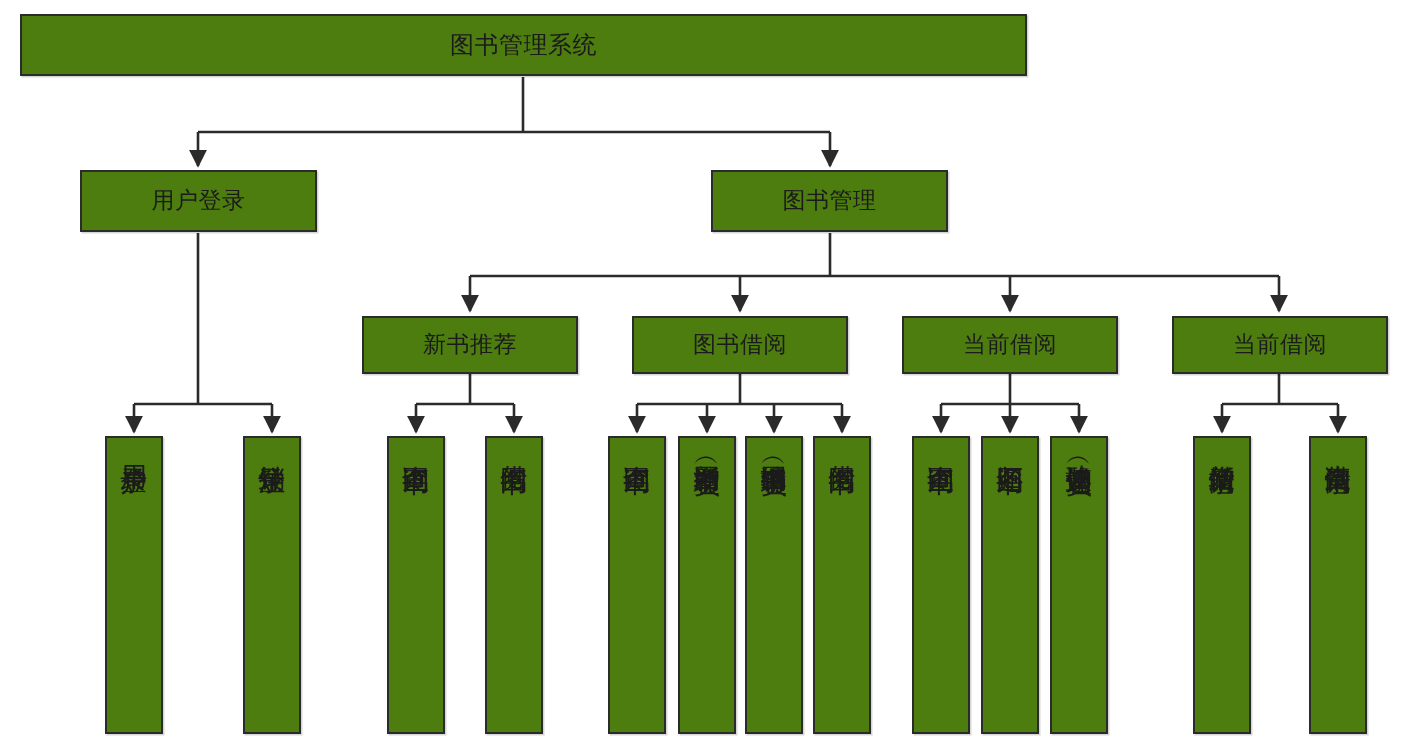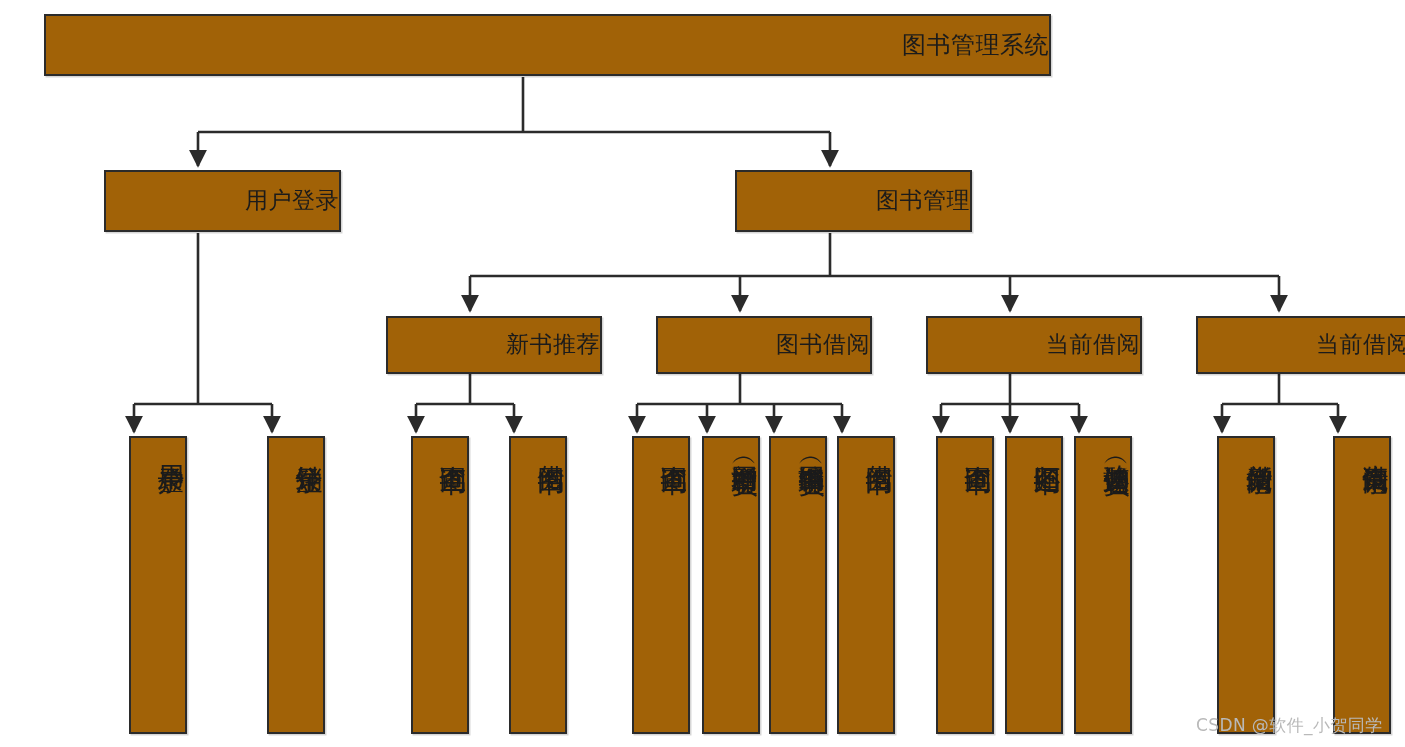--- a/index.html
+++ b/index.html
@@ -22,27 +22,26 @@
     left: 0;
     top: 0;
     width: 1405px;
     height: 747px;
     pointer-events: none;
   }
   .node {
     position: absolute;
     box-sizing: border-box;
     border: 2.5px solid #2b2b2b;
-    background: #a16207;
+    background: #4d7c0f;
     display: flex;
     align-items: center;
-    justify-content: flex-end;
+    justify-content: center;
     color: #1b1b1b;
     box-shadow: 1.5px 1.5px 0 rgba(0,0,0,0.16);
-    margin-left: 24px;
   }
   .node .txt {
     display: block;
     text-align: center;
     line-height: 1.18;
     letter-spacing: 0.5px;
   }
   
   .node.horiz .txt {
     font-size: 23px;
@@ -188,15 +187,14 @@
     <span class="txt">确认归还（管理员）</span>
   </div>
 
   <div class="node vert tall" style="left:1193px; top:436px; width:58px; height:298px;">
     <span class="txt">新增借阅记录</span>
   </div>
   <div class="node vert tall" style="left:1309px; top:436px; width:58px; height:298px;">
     <span class="txt">查询借阅记录</span>
   </div>
 
-  <div class="watermark" style="left:1196px; top:714px;">CSDN @软件_小贺同学</div>
 
 </div>
 
 </body></html>

